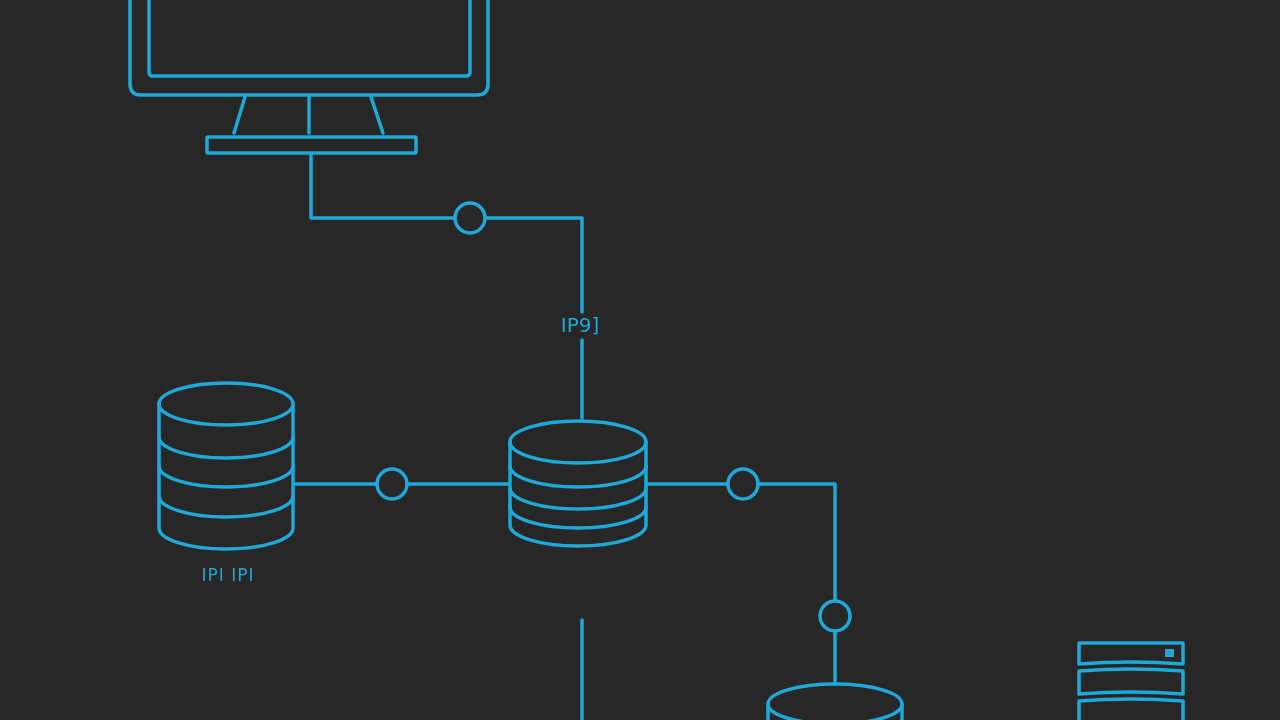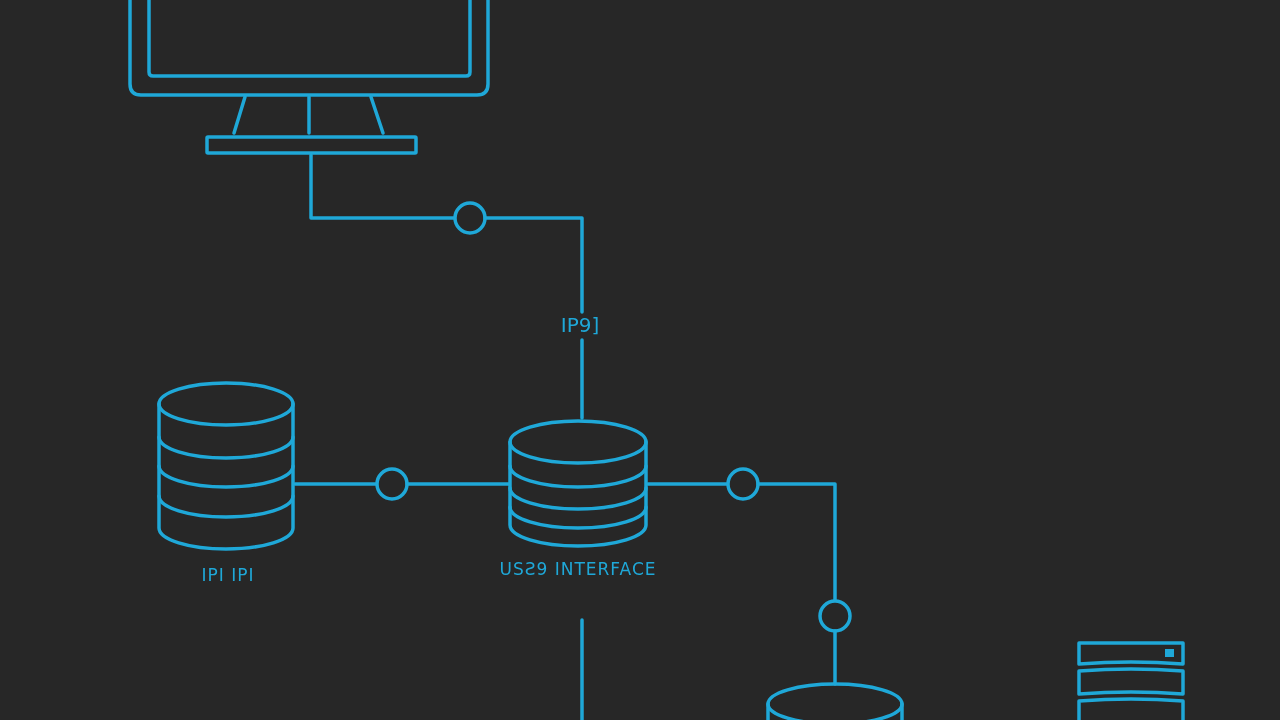--- a/index.html
+++ b/index.html
@@ -85,14 +85,13 @@
     <g>
       <path class="stroke" d="M1079 643 L1183 643 L1183 664 Q1131 660 1079 664 Z"></path>
       <rect x="1165" y="649" width="9" height="8" fill="#1fa8d8"></rect>
       <path class="stroke" d="M1079 671 Q1131 667 1183 671 L1183 694 Q1131 690 1079 694 Z"></path>
       <path class="stroke" d="M1079 701 Q1131 697 1183 701 L1183 730 M1079 701 L1079 730"></path>
     </g>
   </svg>
 
   <div class="label" style="left:580px; top:313px; font-size:20px; letter-spacing:0;">IP9]</div>
   <div class="label" style="left:228px; top:565px;">IPI IPI</div>
-  <div class="label" style="left:578px; top:559px;">USƧ9 INTERFACE</div>
 </div>
 
 </body></html>

